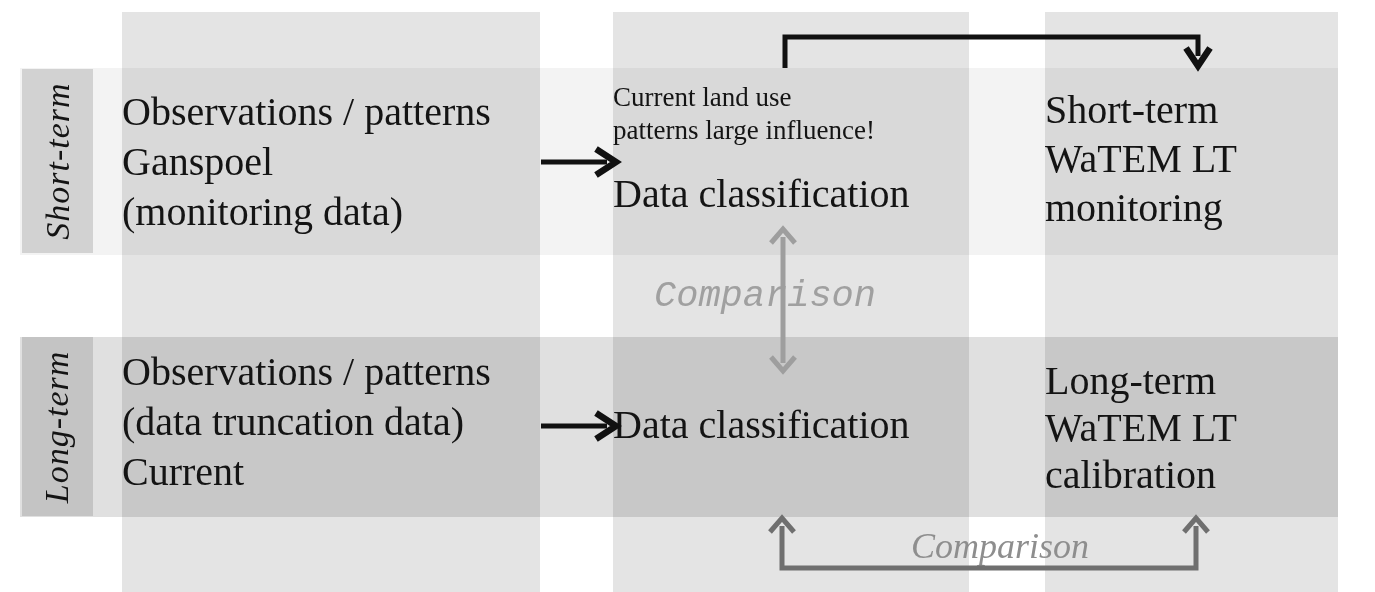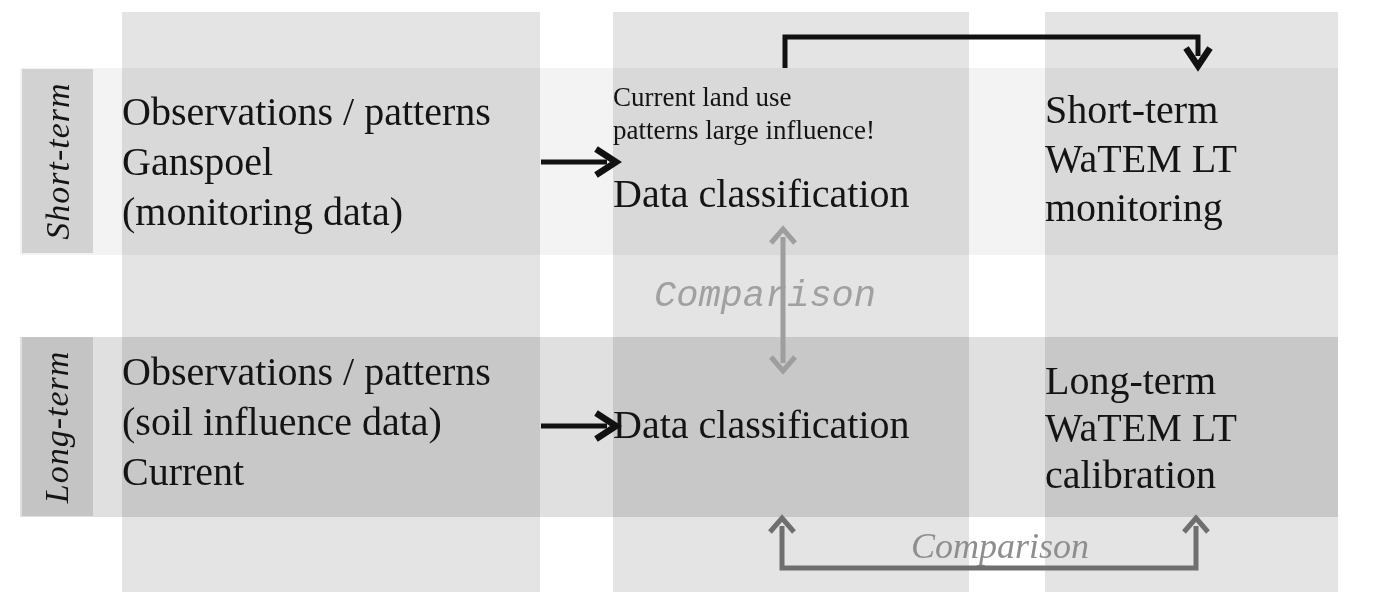--- a/index.html
+++ b/index.html
@@ -97,21 +97,21 @@
   </div>
   <div class="abs txt fs-main t-short-process">Data classification</div>
   <div class="abs txt fs-main t-short-output">
     <div>Short-term</div>
     <div>WaTEM LT</div>
     <div>monitoring</div>
   </div>
 
   <div class="abs txt fs-main t-long-input">
     <div>Observations / patterns</div>
-    <div>(soil influence data)</div>
+    <div>(data truncation data)</div>
     <div>Current</div>
   </div>
   <div class="abs txt fs-main t-long-process">Data classification</div>
   <div class="abs txt fs-main t-long-output">
     <div>Long-term</div>
     <div>WaTEM LT</div>
     <div>calibration</div>
   </div>
 
   <div class="abs conn-label l-comparison">Comparison</div>

